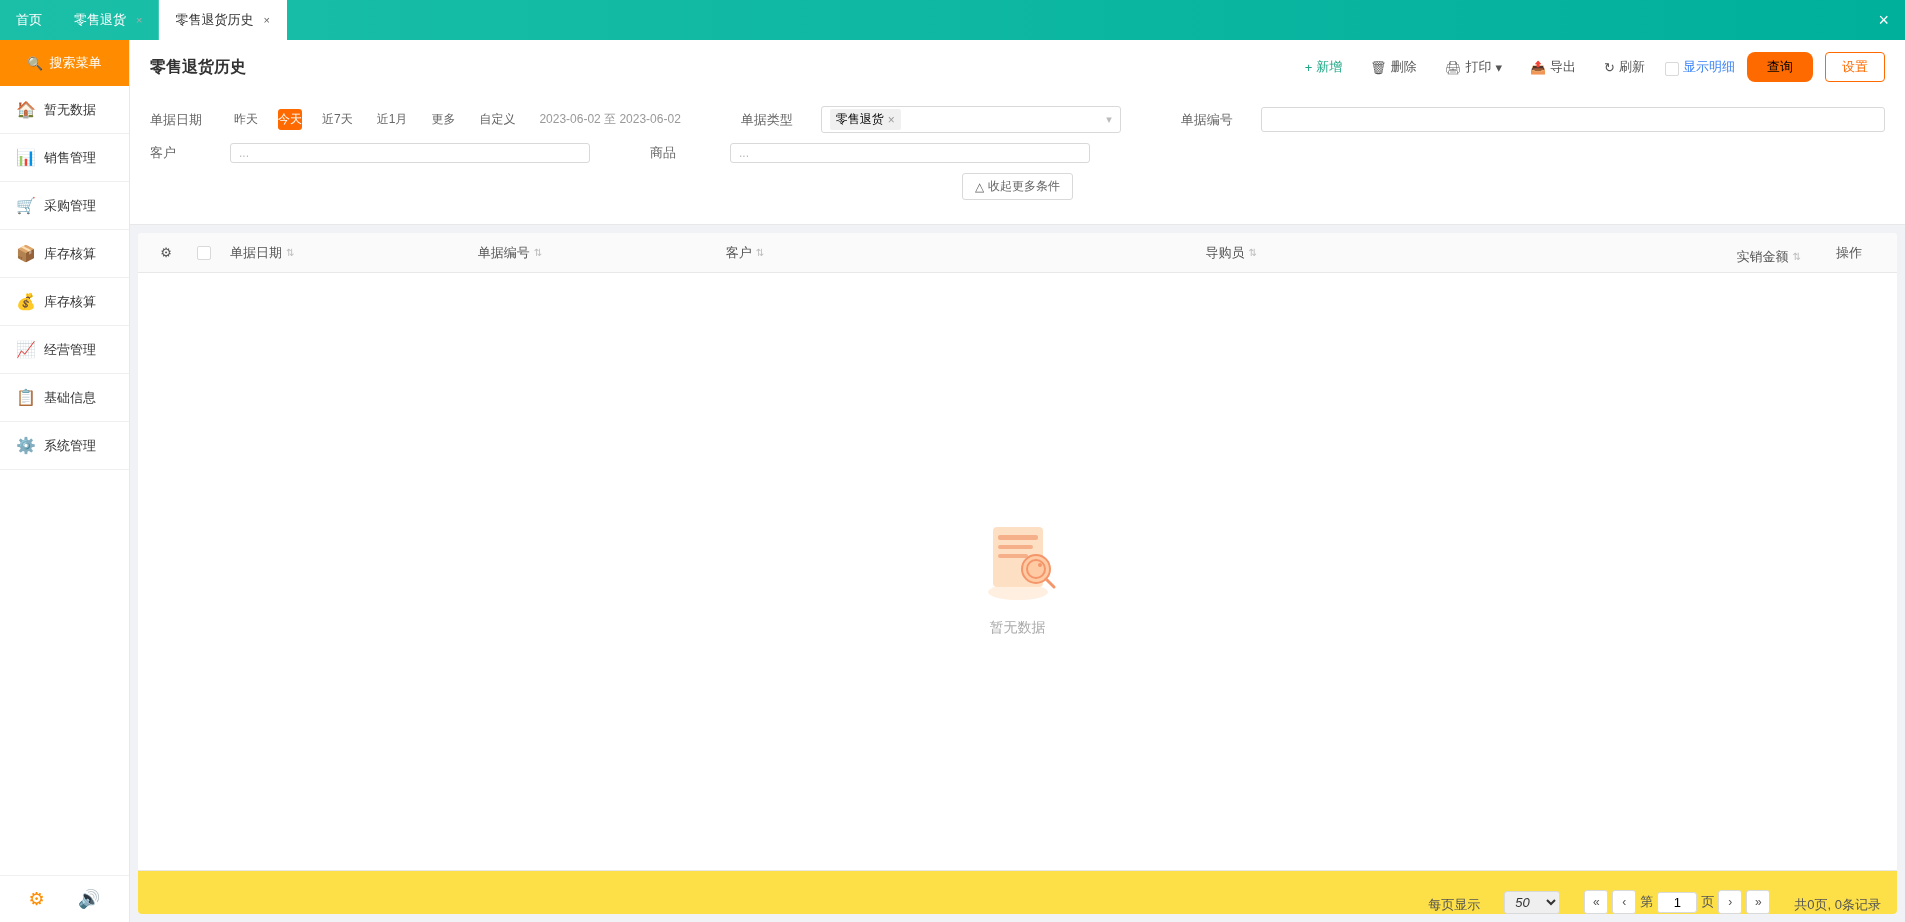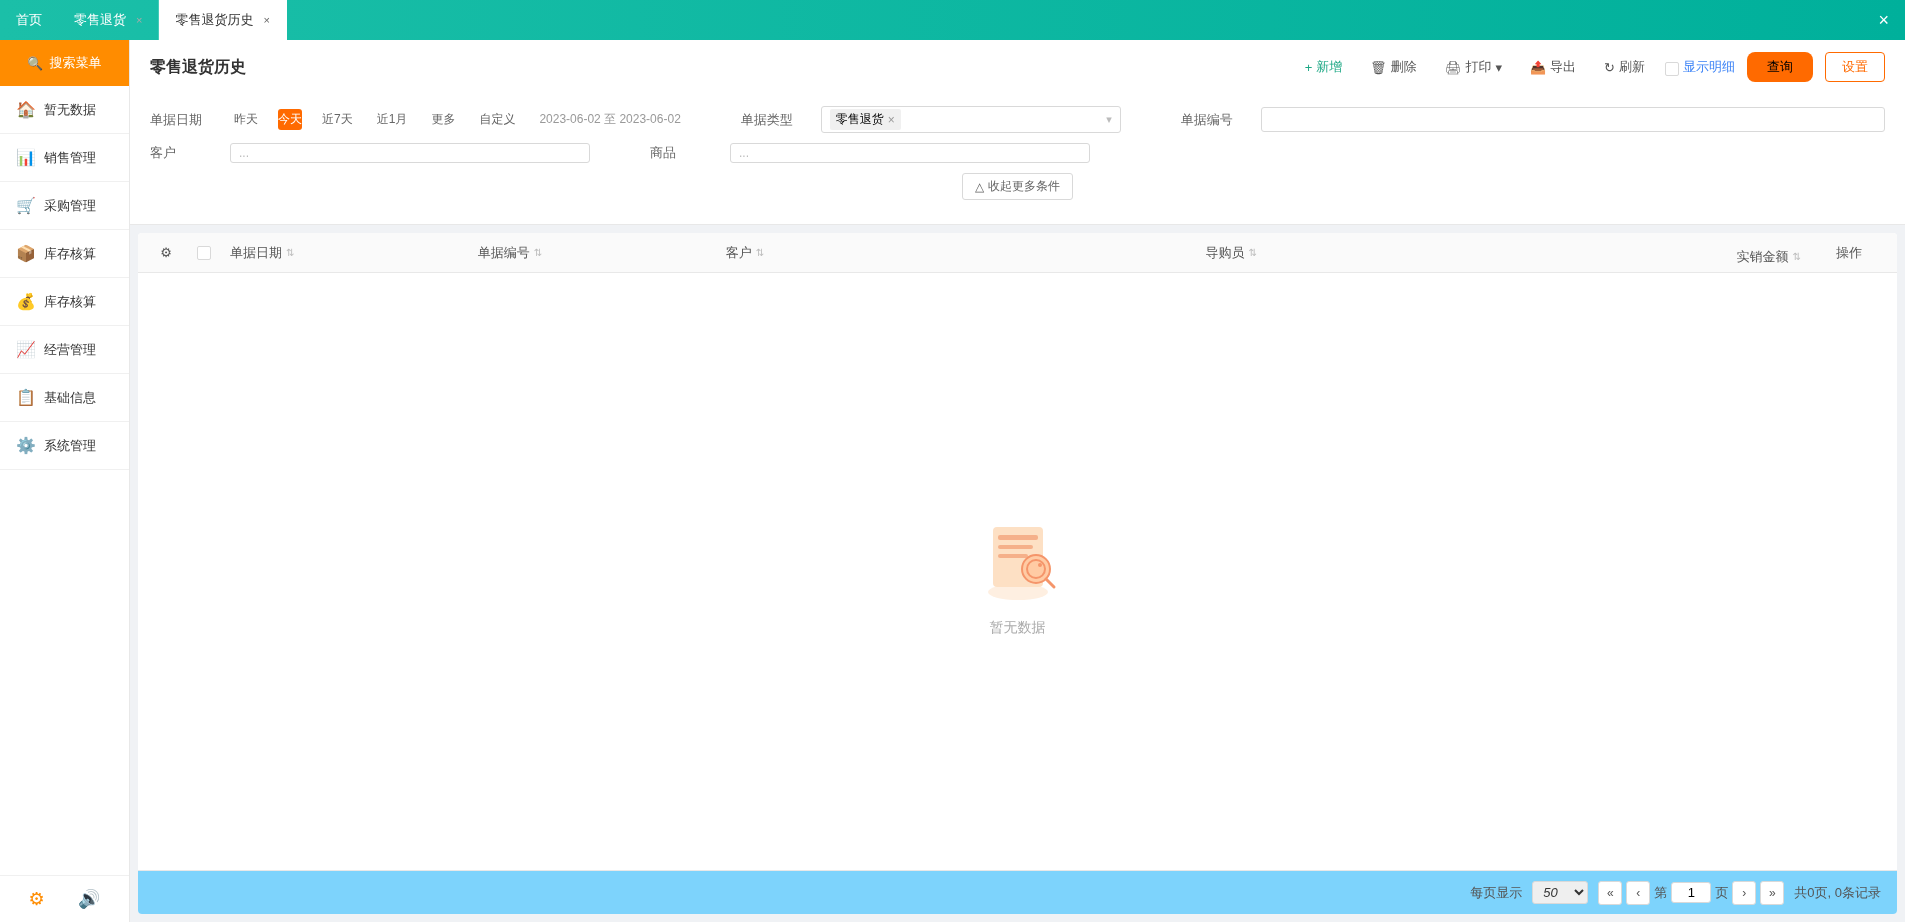--- a/index.html
+++ b/index.html
@@ -287,28 +287,28 @@
       width: 100px;
       height: 100px;
     }
     .empty-text {
       font-size: 14px;
       color: #aaa;
     }
 
     
     .footer {
-      background: #7dd3fc;
+      background: #fde047;
       border-top: 1px solid #e8e8e8;
       height: 44px;
       display: flex;
-      align-items: center;
+      align-items: flex-end;
       justify-content: flex-end;
       padding: 0 16px;
-      gap: 10px;
+      gap: 24px;
       font-size: 13px;
       color: #555;
       flex-shrink: 0;
     }
     .footer select {
       border: 1px solid #d9d9d9;
       border-radius: 3px;
       padding: 2px 6px;
       font-size: 13px;
       color: #333;

